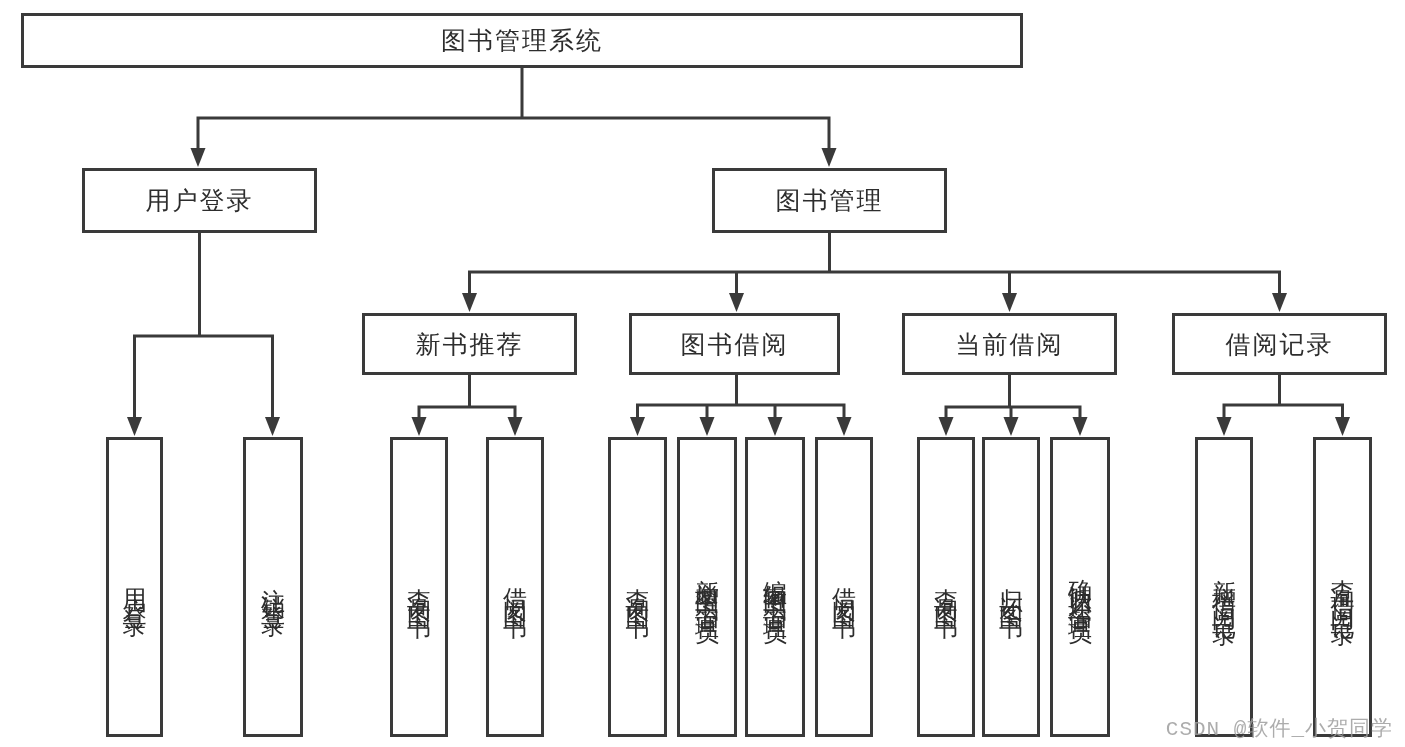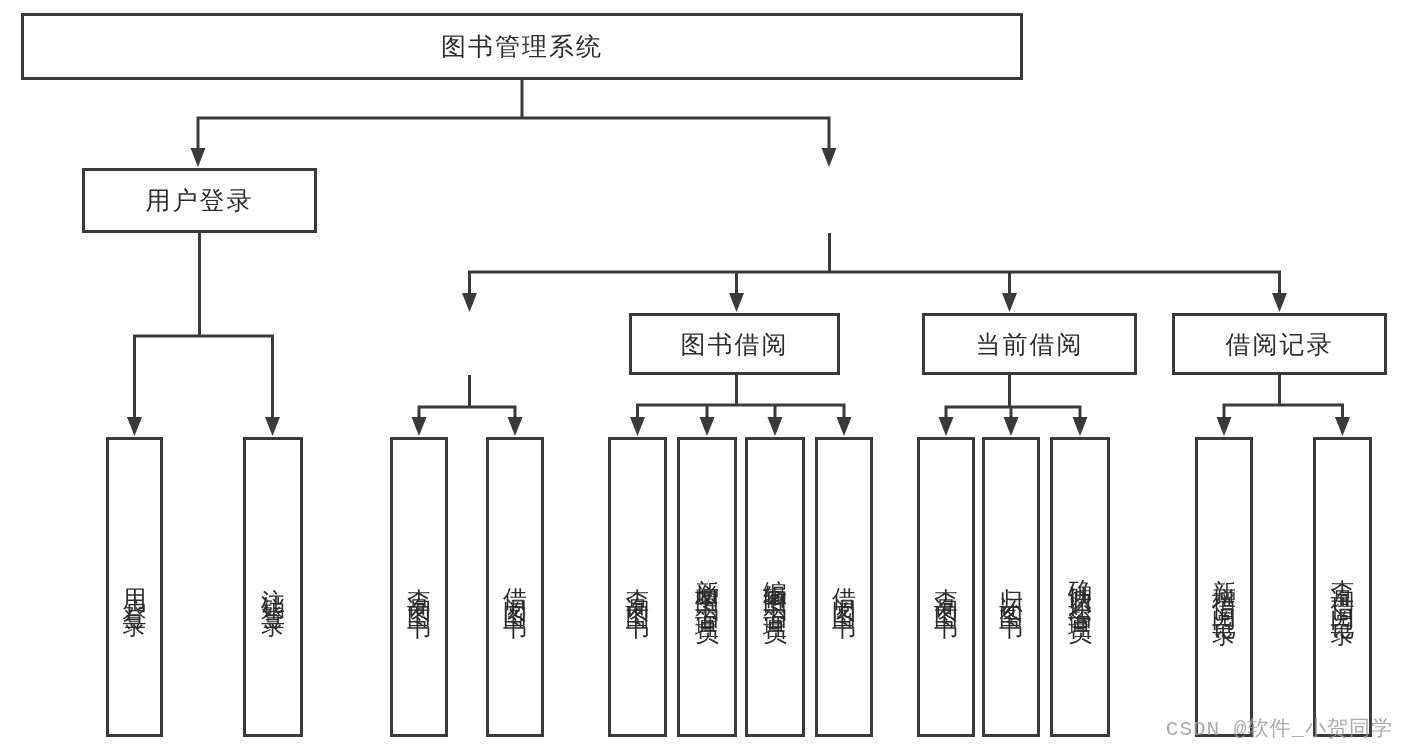--- a/index.html
+++ b/index.html
@@ -94,26 +94,28 @@
       <polygon points="767.5,417 782.5,417 775,436"></polygon>
       <polygon points="836.5,417 851.5,417 844,436"></polygon>
       <polygon points="938.5,417 953.5,417 946,436"></polygon>
       <polygon points="1003.5,417 1018.5,417 1011,436"></polygon>
       <polygon points="1072.5,417 1087.5,417 1080,436"></polygon>
       <polygon points="1216.5,417 1231.5,417 1224,436"></polygon>
       <polygon points="1335,417 1350,417 1342.5,436"></polygon>
     </g>
   </svg>
 
-  <div class="box h-box" style="left:21px; top:13px; width:1002px; height:67px;">图书管理系统</div>
+  <div class="box h-box" style="left:21px; top:13px; width:1002px; height:55px;">图书管理系统</div>
 
   <div class="box h-box" style="left:82px; top:168px; width:235px; height:65px;">用户登录</div>
+  <div class="box h-box" style="left:712px; top:168px; width:235px; height:65px;">图书管理</div>
 
+  <div class="box h-box" style="left:362px; top:313px; width:215px; height:62px;">新书推荐</div>
   <div class="box h-box" style="left:629px; top:313px; width:211px; height:62px;">图书借阅</div>
-  <div class="box h-box" style="left:902px; top:313px; width:215px; height:62px;margin-left:20px;">当前借阅</div>
+  <div class="box h-box" style="left:902px; top:313px; width:215px; height:62px;">当前借阅</div>
   <div class="box h-box" style="left:1172px; top:313px; width:215px; height:62px;">借阅记录</div>
 
   <div class="box v-box" style="left:106px; top:437px; width:57px; height:300px;">用户登录</div>
   <div class="box v-box" style="left:243px; top:437px; width:60px; height:300px;">注销登录</div>
 
   <div class="box v-box" style="left:390px; top:437px; width:58px; height:300px;">查询图书</div>
   <div class="box v-box" style="left:486px; top:437px; width:58px; height:300px;">借阅图书</div>
 
   <div class="box v-box" style="left:608px; top:437px; width:59px; height:300px;">查询图书</div>
   <div class="box v-box v-tight" style="left:677px; top:437px; width:60px; height:300px;">新增图书（管理员）</div>

